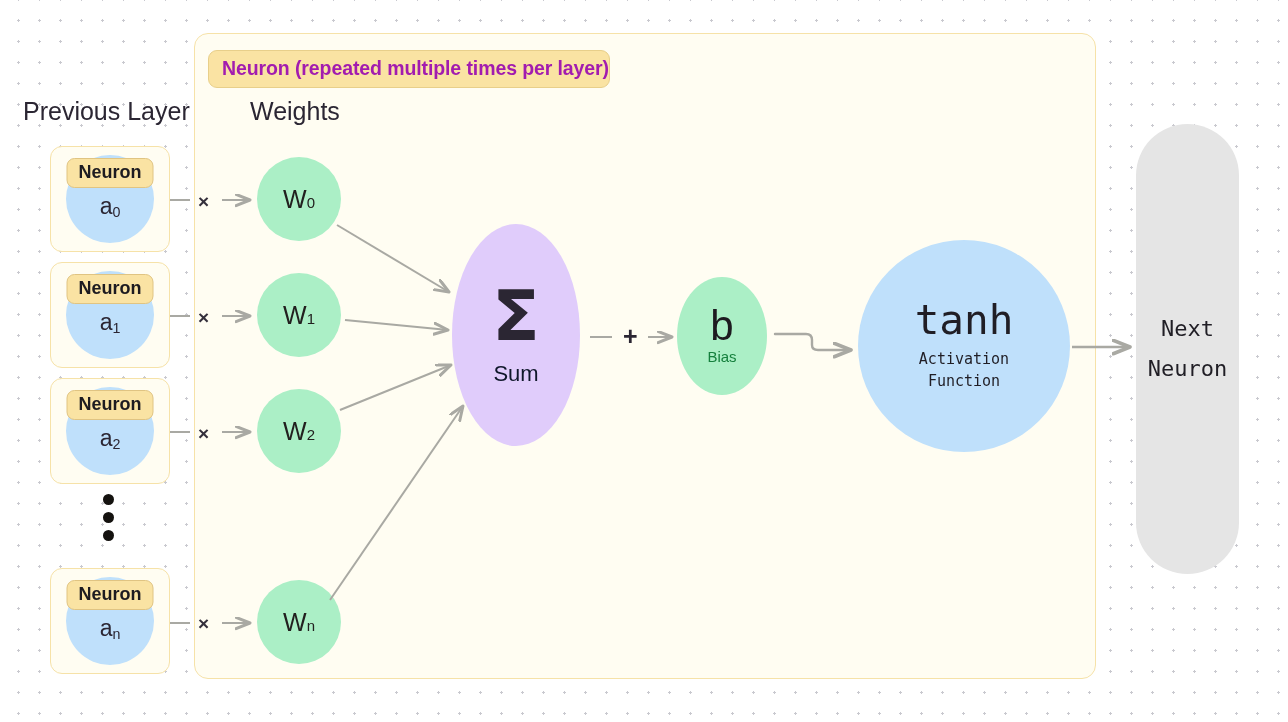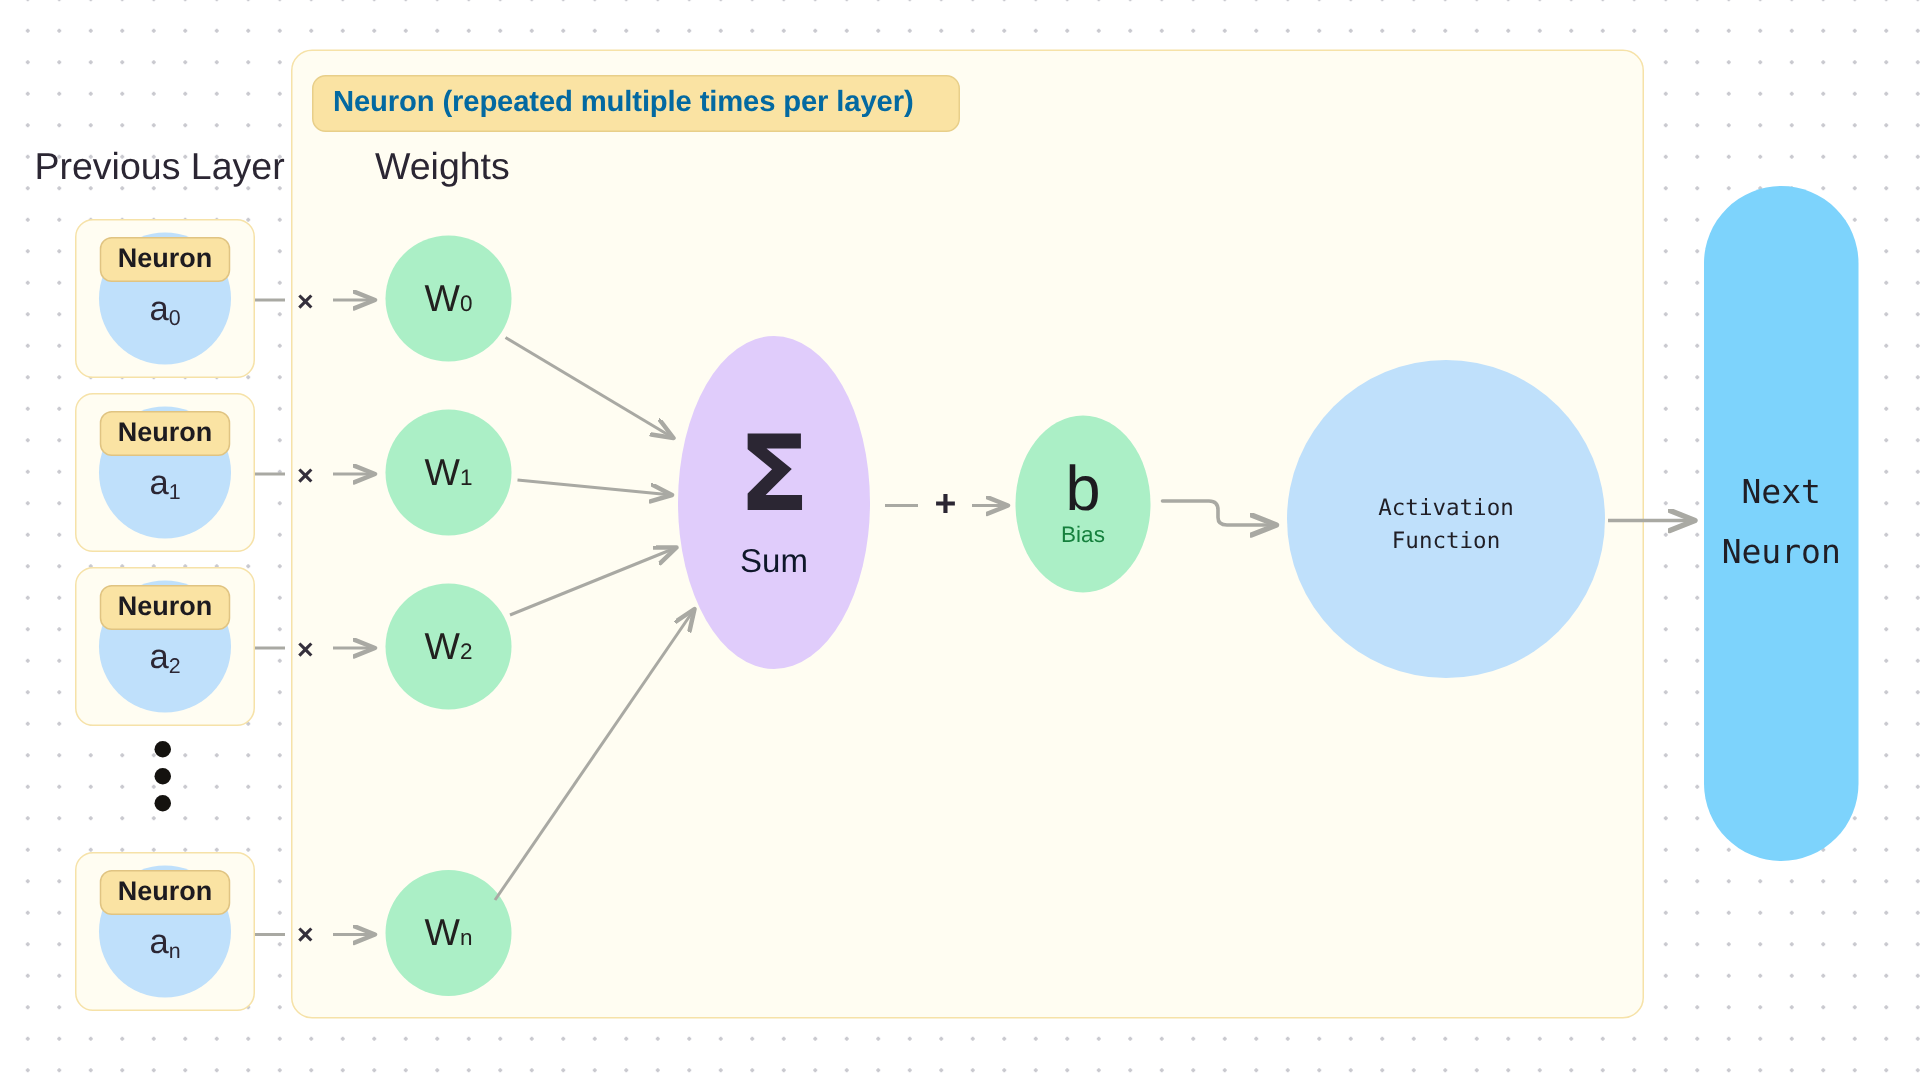--- a/index.html
+++ b/index.html
@@ -46,25 +46,25 @@
     box-sizing: border-box;
   }
 
   #container-badge {
     position: absolute;
     left: 208px;
     top: 50px;
     background: #fae3a3;
     border: 1px solid #e8cf8a;
     border-radius: 9px;
-    padding: 6px 30px 7px 13px;
+    padding: 6px 0 7px 13px;
     font-size: 19.5px;
     font-weight: bold;
     letter-spacing: -0.1px;
-    color: #0369a1;
+    color: #a21caf;
     white-space: nowrap;
   }
 
   
   .section-title {
     position: absolute;
     font-size: 25px;
     color: #2b2633;
     white-space: nowrap;
   }
@@ -262,21 +262,21 @@
   #activation-sub1 { margin-top: 8px; }
 
   
   #next-layer {
     position: absolute;
     left: 1136px;
     top: 124px;
     width: 103px;
     height: 450px;
     border-radius: 52px;
-    background: #7dd3fc;
+    background: #e5e5e5;
     display: flex;
     flex-direction: column;
     align-items: center;
     justify-content: center;
     font-family: "DejaVu Sans Mono", monospace;
     font-size: 22px;
     line-height: 1.8;
     color: #201e25;
   }
 </style>
@@ -368,20 +368,21 @@
 </div>
 
 <div id="plus-sign">+</div>
 
 <div id="bias-node">
   <div id="bias-symbol">b</div>
   <div id="bias-label">Bias</div>
 </div>
 
 <div id="activation-node">
+  <div id="activation-symbol">tanh</div>
   <div id="activation-sub1">Activation</div>
   <div id="activation-sub2">Function</div>
 </div>
 
 <div id="next-layer">
   <div>Next</div>
   <div>Neuron</div>
 </div>
 
 </body></html>

